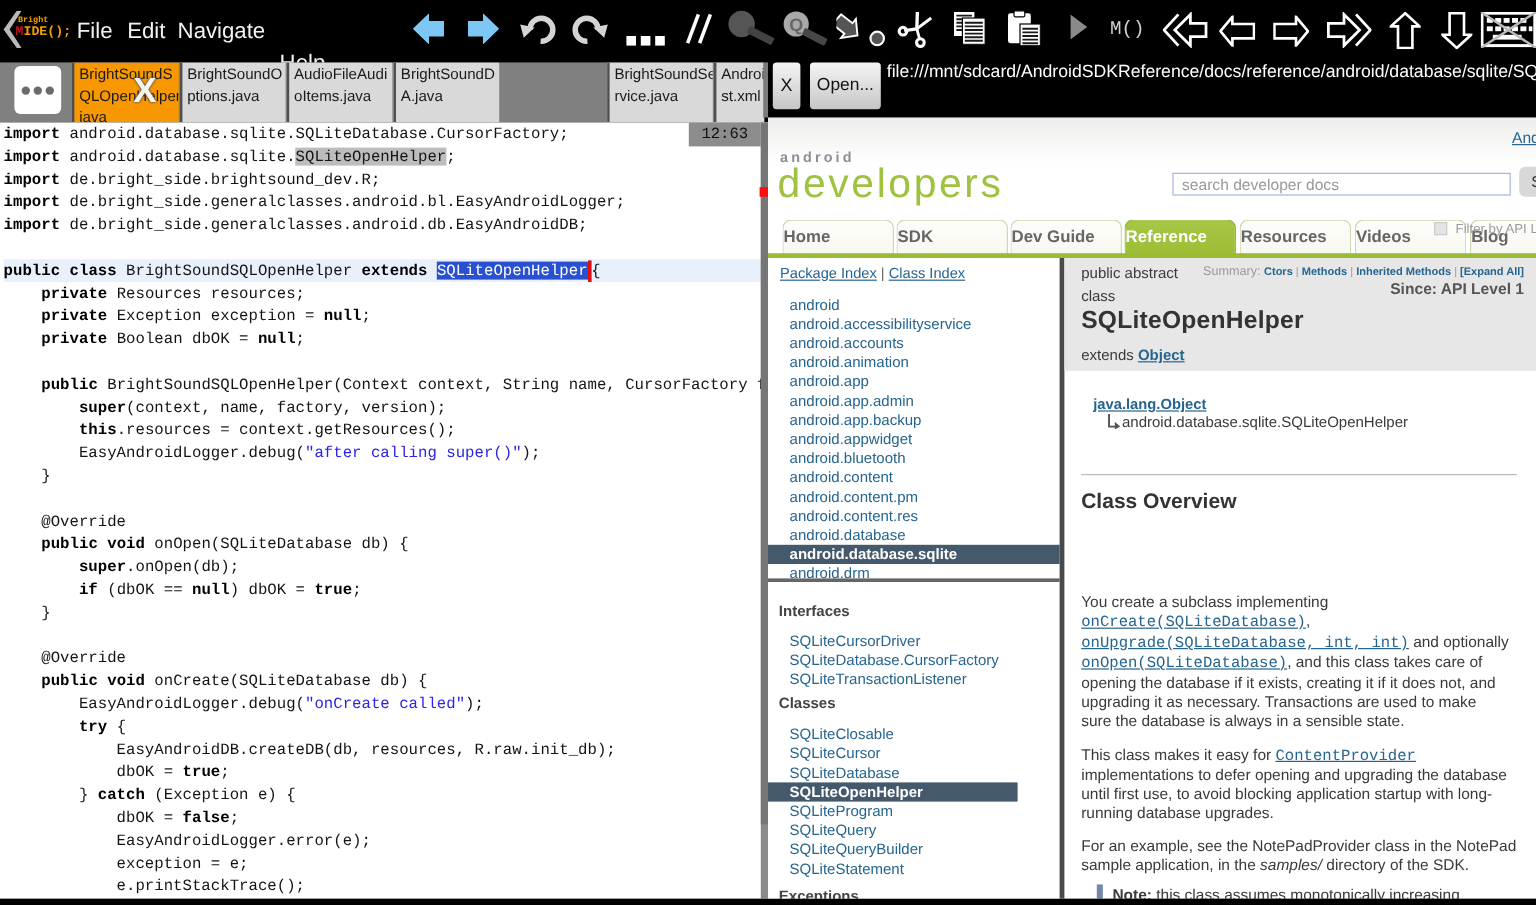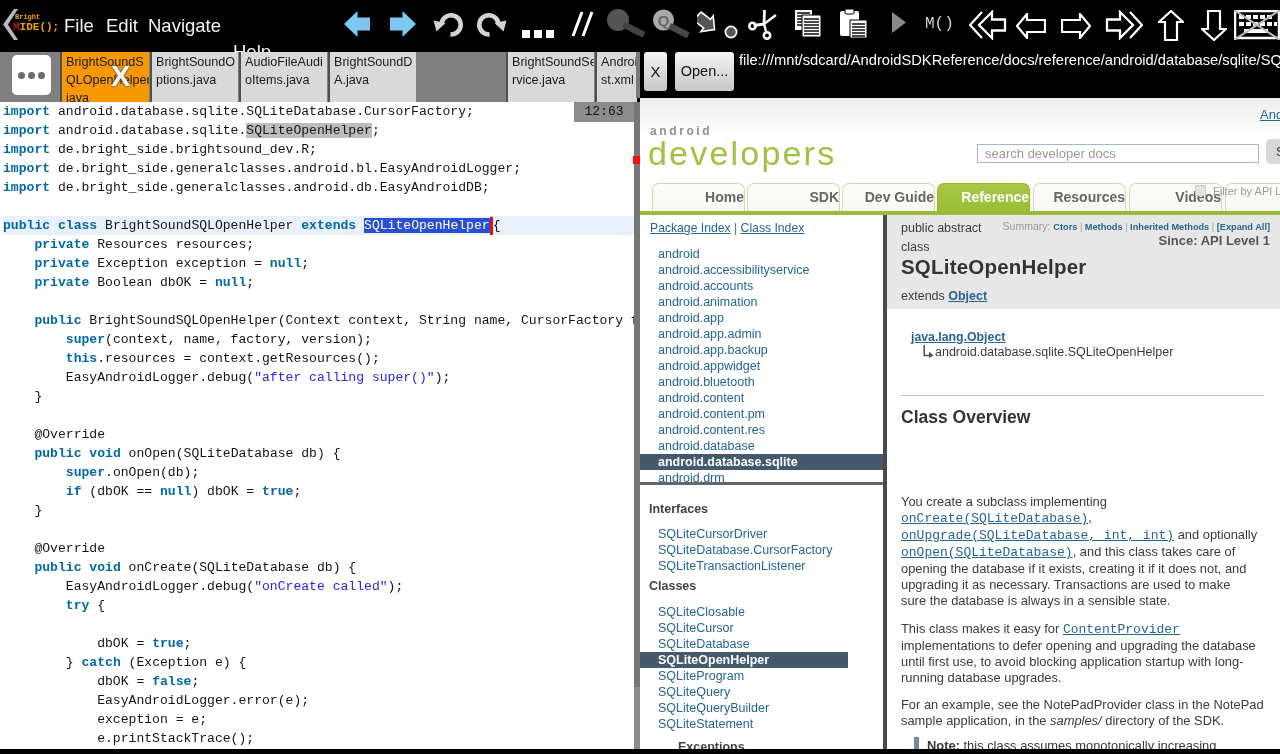--- a/index.html
+++ b/index.html
@@ -7,29 +7,29 @@
 .abs { position:absolute; }
 
 #menubar { position:absolute; left:0; top:0; width:1280px; height:52px; background:#000; }
 .menu { position:absolute; top:15px; color:#f2f2f2; font-size:18.5px; }
 
 #tabstrip { position:absolute; left:0; top:52px; width:637px; height:50px; background:#808080; overflow:hidden; }
 .tab { position:absolute; top:0; height:50px; background:#d9d9d9; border-left:2px solid #4f4f4f; color:#1a1a1a; font-size:12.6px; line-height:18px; padding:1px 0 0 4px; overflow:hidden; white-space:pre-line; }
 
 #editor { position:absolute; left:0; top:102px; width:640px; height:647px; background:#fff; overflow:hidden; }
 .cl { position:absolute; left:3px; width:634px; height:19px; line-height:19px; font-family:"Liberation Mono", monospace; font-size:13.08px; color:#141414; white-space:pre; }
-.k { color:#0369a1; font-weight:bold; }
+.k { color:#000000; font-weight:bold; }
 .s { color:#2b23e6; }
 
 #rchrome { position:absolute; left:637px; top:52px; width:643px; height:46px; background:#000; }
 
 #browser { position:absolute; left:640px; top:98px; width:640px; height:651px; background:#fff; overflow:hidden; }
 a { text-decoration:underline; color:#26658f; }
 .plain { text-decoration:none; }
-.navtab { position:absolute; top:85px; width:93px; height:44px; background:linear-gradient(#fdfdfa,#f4f6ec); border:1px solid #d0d8b0; border-bottom:none; border-radius:7px 7px 0 0; color:#666; font-size:14px; font-weight:bold; text-align:right; line-height:27px; }
+.navtab { position:absolute; top:85px; width:93px; height:44px; background:linear-gradient(#fdfdfa,#f4f6ec); border:1px solid #d0d8b0; border-bottom:none; border-radius:7px 7px 0 0; color:#666; font-size:14px; font-weight:bold; text-align:left; line-height:27px; }
 .ref { background:linear-gradient(#a8c646,#94ba2c); border-color:#94ba2c; color:#fff; }
 .para { position:absolute; left:261px; width:372px; font-size:12.9px; line-height:16px; color:#3a3a3a; }
 .mono { font-family:"Liberation Mono", monospace; font-size:13px; }
 </style>
 </head>
 <body>
 <div id="menubar">
   <svg class="abs" style="left:2px;top:9px;" width="16" height="31">
       <path d="M12,0 L16,0 L6,15.5 L16,31 L12,31 L1,15.5 Z" fill="#b9b9b9"></path>
     </svg>
@@ -217,20 +217,21 @@
   <div class="cl" style="top:285px;">    }</div>
   <div class="cl" style="top:323px;">    @Override</div>
   <div class="cl" style="top:342px;">    <span class="k">public</span> <span class="k">void</span> onOpen(SQLiteDatabase db) {</div>
   <div class="cl" style="top:361px;">        <span class="k">super</span>.onOpen(db);</div>
   <div class="cl" style="top:380px;">        <span class="k">if</span> (dbOK == <span class="k">null</span>) dbOK = <span class="k">true</span>;</div>
   <div class="cl" style="top:399px;">    }</div>
   <div class="cl" style="top:437px;">    @Override</div>
   <div class="cl" style="top:456px;">    <span class="k">public</span> <span class="k">void</span> onCreate(SQLiteDatabase db) {</div>
   <div class="cl" style="top:475px;">        EasyAndroidLogger.debug(<span class="s">"onCreate called"</span>);</div>
   <div class="cl" style="top:494px;">        <span class="k">try</span> {</div>
+  <div class="cl" style="top:513px;">            EasyAndroidDB.createDB(db, resources, R.raw.init_db);</div>
   <div class="cl" style="top:532px;">            dbOK = <span class="k">true</span>;</div>
   <div class="cl" style="top:551px;">        } <span class="k">catch</span> (Exception e) {</div>
   <div class="cl" style="top:570px;">            dbOK = <span class="k">false</span>;</div>
   <div class="cl" style="top:589px;">            EasyAndroidLogger.error(e);</div>
   <div class="cl" style="top:608px;">            exception = e;</div>
   <div class="cl" style="top:627px;">            e.printStackTrace();</div>
 
   <div class="abs" style="left:634px;top:0;width:6px;height:647px;background:#8b8b8b;"></div>
   <div class="abs" style="left:634px;top:0;width:6px;height:585px;background:#767676;"></div>
   <div class="abs" style="left:633px;top:54px;width:7px;height:8px;background:#fb0f0f;"></div>
@@ -292,21 +293,21 @@
   <div class="abs" style="left:0;top:506px;width:208px;font-size:12.5px;line-height:16px;">
     <div><a class="plain" href="#" style="margin-left:18px;">SQLiteClosable</a></div>
     <div><a class="plain" href="#" style="margin-left:18px;">SQLiteCursor</a></div>
     <div><a class="plain" href="#" style="margin-left:18px;">SQLiteDatabase</a></div>
     <div style="background:#44596b;"><span style="margin-left:18px;color:#fff;font-weight:bold;">SQLiteOpenHelper</span></div>
     <div><a class="plain" href="#" style="margin-left:18px;">SQLiteProgram</a></div>
     <div><a class="plain" href="#" style="margin-left:18px;">SQLiteQuery</a></div>
     <div><a class="plain" href="#" style="margin-left:18px;">SQLiteQueryBuilder</a></div>
     <div><a class="plain" href="#" style="margin-left:18px;">SQLiteStatement</a></div>
   </div>
-  <div class="abs" style="left:9px;top:642px;font-size:12.5px;font-weight:bold;color:#434343;margin-left:29px;">Exceptions</div>
+  <div class="abs" style="left:9px;top:642px;font-size:12.5px;font-weight:bold;color:#434343;">Exceptions</div>
 
   <div class="abs" style="left:243px;top:117px;width:4px;height:534px;background:#4a4a4a;"></div>
 
   <div class="abs" style="left:247px;top:117px;width:393px;height:93.5px;background:#e7e7e7;"></div>
   <div class="abs" style="left:261px;top:121px;width:112px;font-size:12.5px;line-height:19px;color:#3a3a3a;">public abstract class</div>
   <div class="abs" style="left:261px;top:157px;font-size:20.5px;font-weight:bold;color:#333;letter-spacing:0.2px;">SQLiteOpenHelper</div>
   <div class="abs" style="left:261px;top:191px;font-size:12.5px;color:#3a3a3a;">extends <a href="#" style="font-weight:bold;">Object</a></div>
   <div class="abs" style="right:10px;top:122px;font-size:9.2px;"><span style="color:#999;font-size:10.5px;">Summary: </span><a class="plain" href="#" style="font-weight:bold;">Ctors</a><span style="color:#999;"> | </span><a class="plain" href="#" style="font-weight:bold;">Methods</a><span style="color:#999;"> | </span><a class="plain" href="#" style="font-weight:bold;">Inherited Methods</a><span style="color:#999;"> | </span><a class="plain" href="#" style="font-weight:bold;">[Expand All]</a></div>
   <div class="abs" style="right:10px;top:135px;font-size:13px;font-weight:bold;color:#555;">Since: API Level 1</div>
   <div class="abs" style="left:271px;top:232px;font-size:12.3px;"><a href="#" style="font-weight:bold;">java.lang.Object</a></div>

